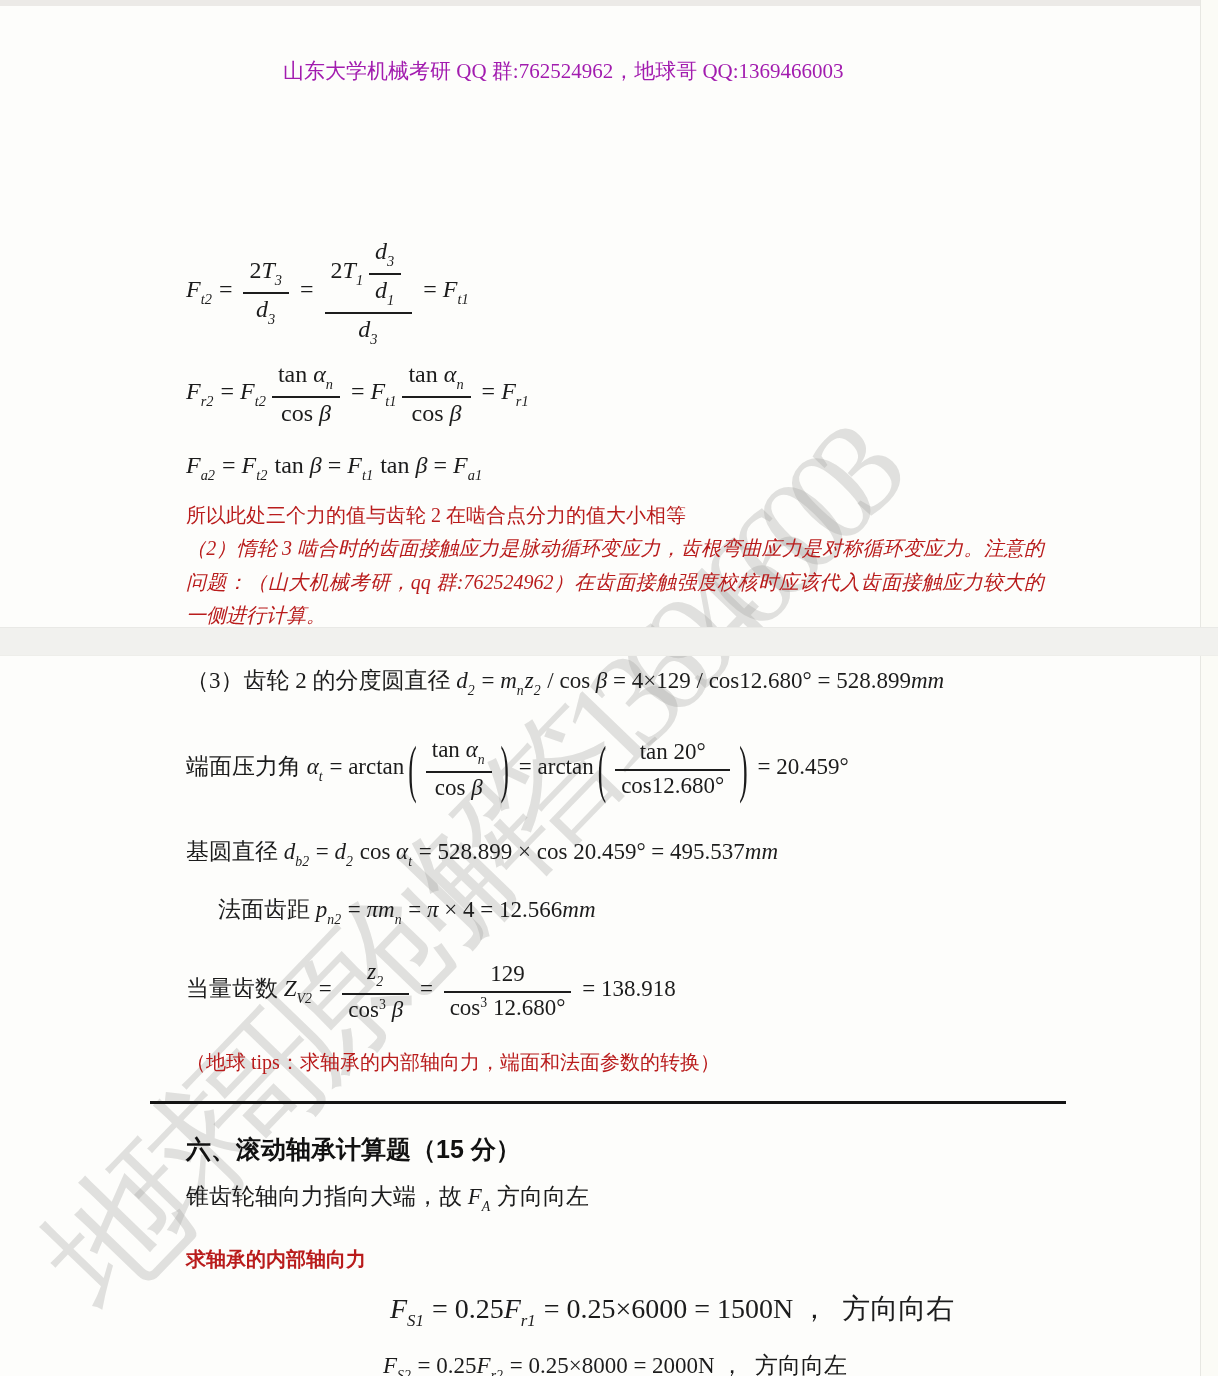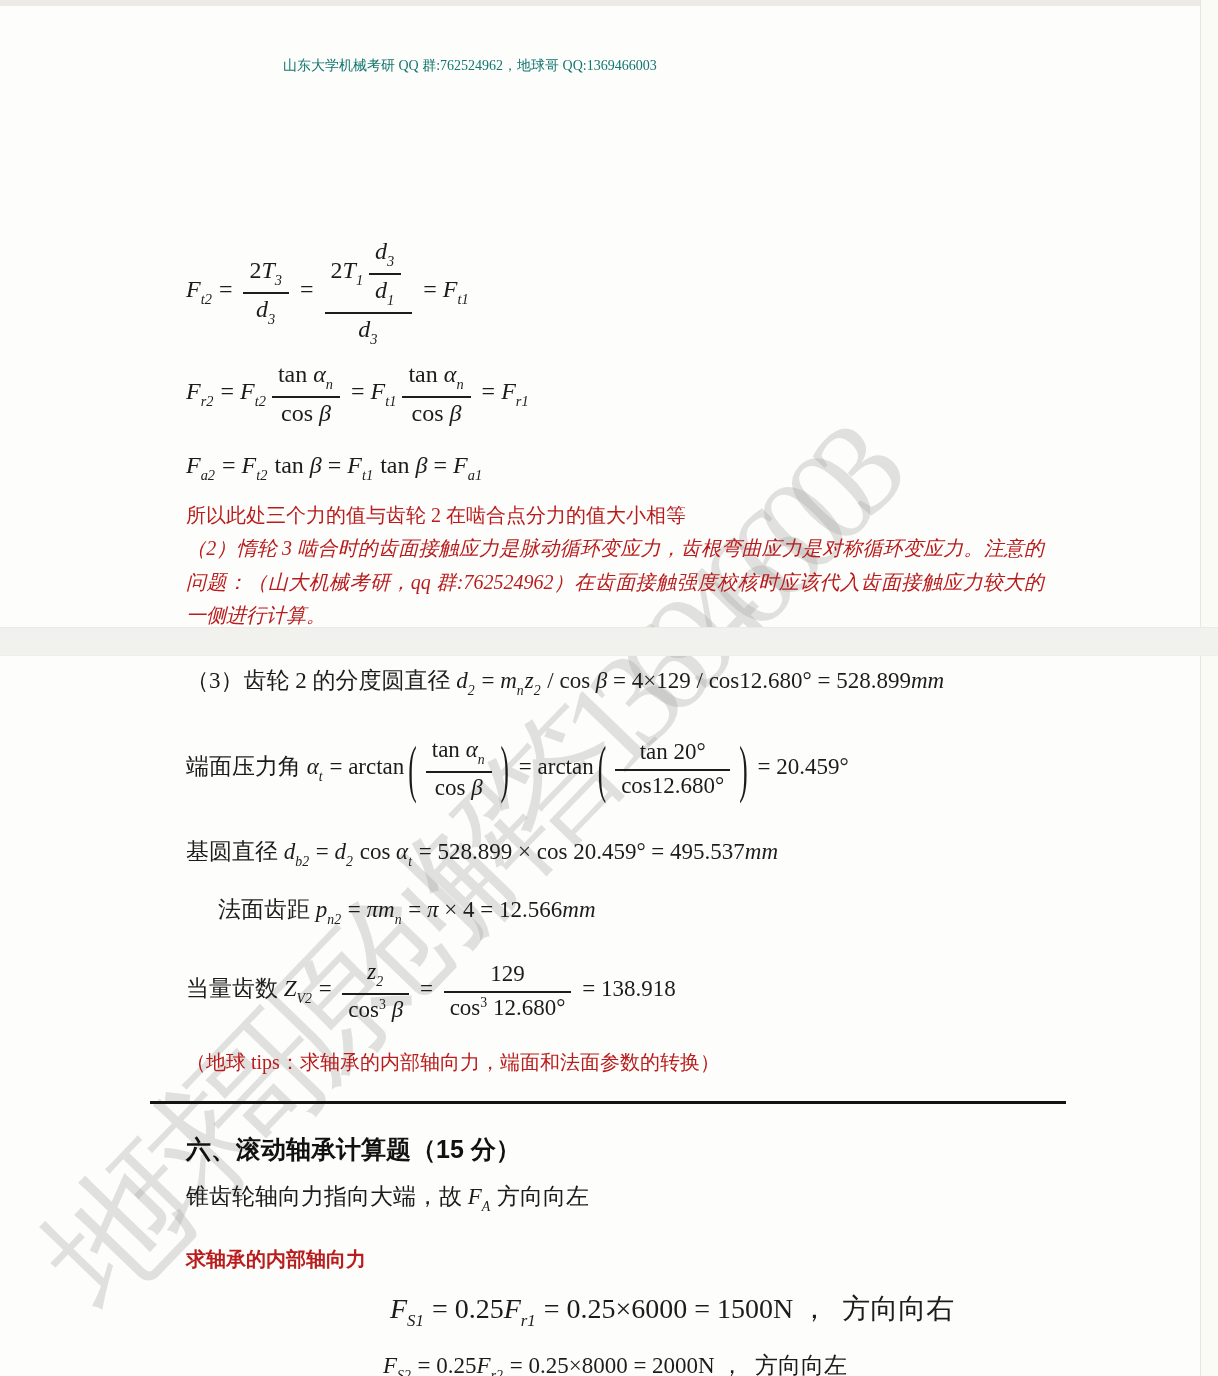--- a/index.html
+++ b/index.html
@@ -17,21 +17,21 @@
   .watermark {
     position:absolute; left:70px; top:1195px; white-space:nowrap;
     font-size:132px; letter-spacing:-26px; color:rgba(158,158,154,0.30);
     transform:rotate(-46deg); transform-origin:0 50%;
     pointer-events:none; z-index:0;
     font-family:"Liberation Serif","DejaVu Serif",serif;
   }
 
   .abs { position:absolute; z-index:2; }
 
-  .header-line { font-size:14px; color:#0f766e; white-space:pre; }
+  .header-line { font-size:21px; color:#a21caf; white-space:pre; }
 
   .math { font-size:24px; white-space:pre; line-height:1.15; }
   .math .m-r { font-style:normal; }
   .math .m-i { font-style:italic; }
   .math .m-sub { font-size:0.60em; font-style:italic; vertical-align:-0.50em; margin-right:1px; }
   .math .m-sup { font-size:0.60em; vertical-align:0.55em; }
   .frac { display:inline-block; vertical-align:middle; text-align:center; margin:0 5px; }
   .frac > .num { display:block; padding:1px 6px 3px; border-bottom:2px solid #1d1d1d; }
   .frac > .den { display:block; padding:2px 6px 0; }
   .pgroup { display:inline-flex; align-items:center; vertical-align:middle; }

